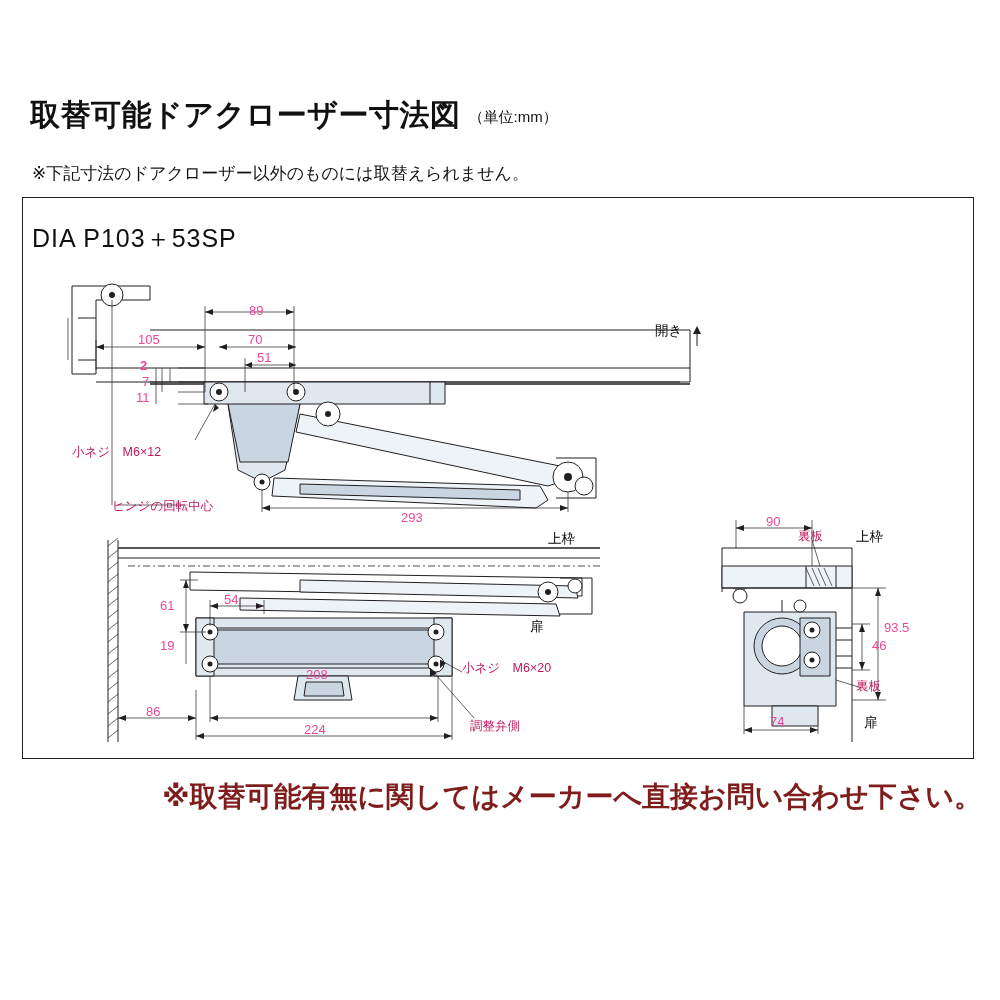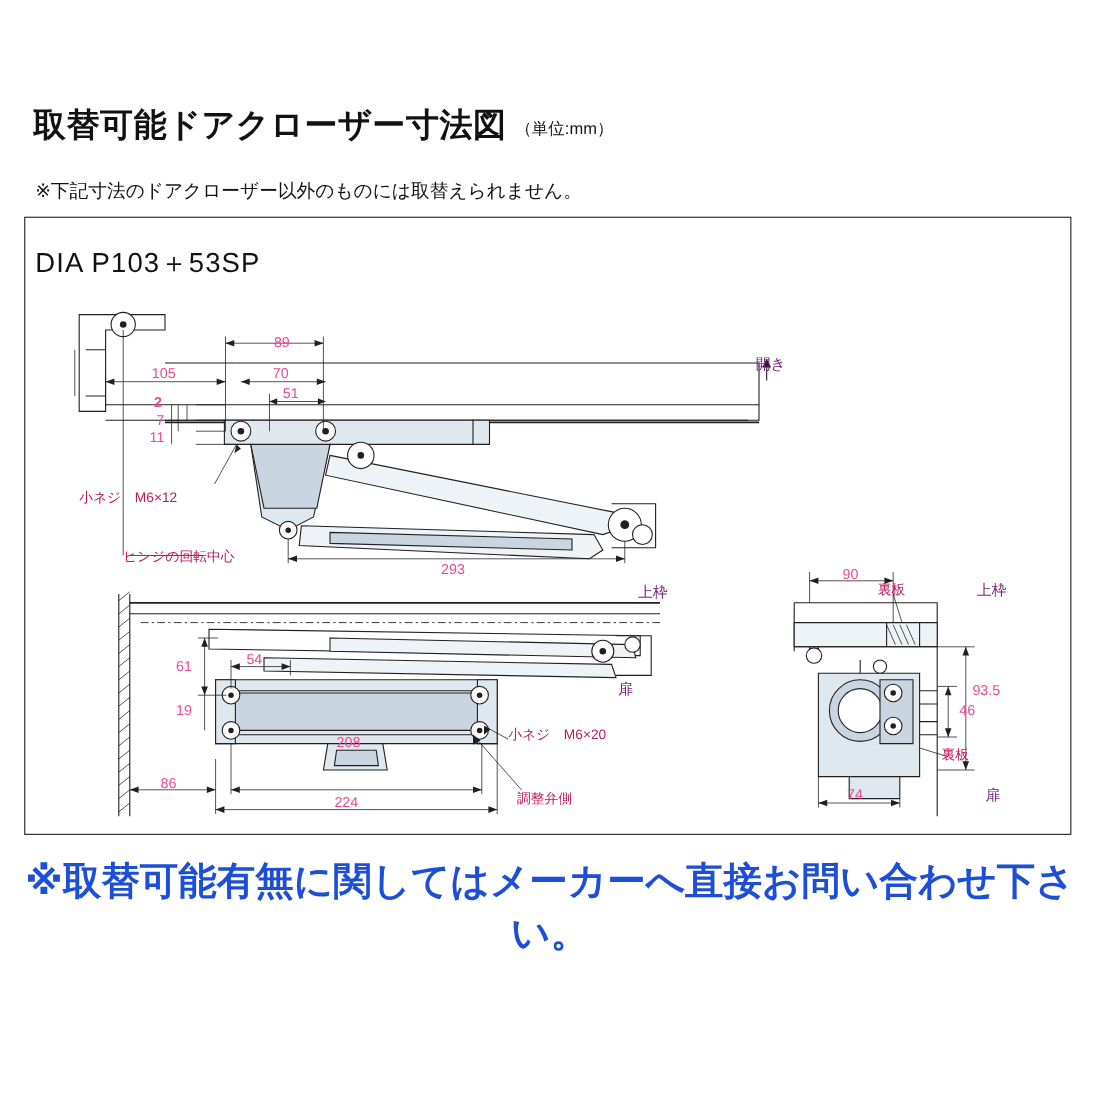--- a/index.html
+++ b/index.html
@@ -10,26 +10,26 @@
   .title-row{position:absolute;left:30px;top:100px;display:flex;align-items:flex-end;}
   .title-main{font-size:30px;font-weight:bold;letter-spacing:.5px;line-height:1;}
   .title-unit{font-size:15px;margin-left:8px;padding-bottom:3px;}
   .subtitle{position:absolute;left:32px;top:162px;font-size:17px;}
 
   
   .frame{position:absolute;left:22px;top:197px;width:952px;height:562px;border:1px solid #231f20;box-sizing:border-box;background:#fff;}
   .model{position:absolute;left:32px;top:222px;font-size:25px;letter-spacing:1px;}
 
   
-  .warning{position:absolute;left:18px;top:778px;width:964px;text-align:center;color:#1d4ed8;font-size:35px;font-weight:bold;letter-spacing:0px;}
+  .warning{position:absolute;left:18px;top:778px;width:964px;text-align:right;color:#7f1d1d;font-size:28px;font-weight:bold;letter-spacing:0px;}
 
   
   .dim{position:absolute;font-size:13px;color:#ec4899;white-space:nowrap;}
   .lbl{position:absolute;font-size:12.5px;color:#be185d;white-space:nowrap;}
-  .lbl-b{position:absolute;font-size:13.5px;color:#701a75;white-space:nowrap;margin-left:32px;}
+  .lbl-b{position:absolute;font-size:13.5px;color:#000000;white-space:nowrap;}
   svg{position:absolute;left:0;top:0;overflow:visible;}
   .ln{stroke:#231f20;stroke-width:1;fill:none;}
   .ln-t{stroke:#231f20;stroke-width:.7;fill:none;}
   .ln-h{stroke:#231f20;stroke-width:1.6;fill:none;}
   .dash{stroke:#231f20;stroke-width:.8;fill:none;stroke-dasharray:7 3 2 3;}
   .body-f{fill:#dfe7ef;stroke:#231f20;stroke-width:1;}
   .body-g{fill:#c9d6e2;stroke:#231f20;stroke-width:1;}
   .body-l{fill:#eef3f8;stroke:#231f20;stroke-width:1;}
   .white-f{fill:#ffffff;stroke:#231f20;stroke-width:1;}
   .dot{fill:#231f20;}

